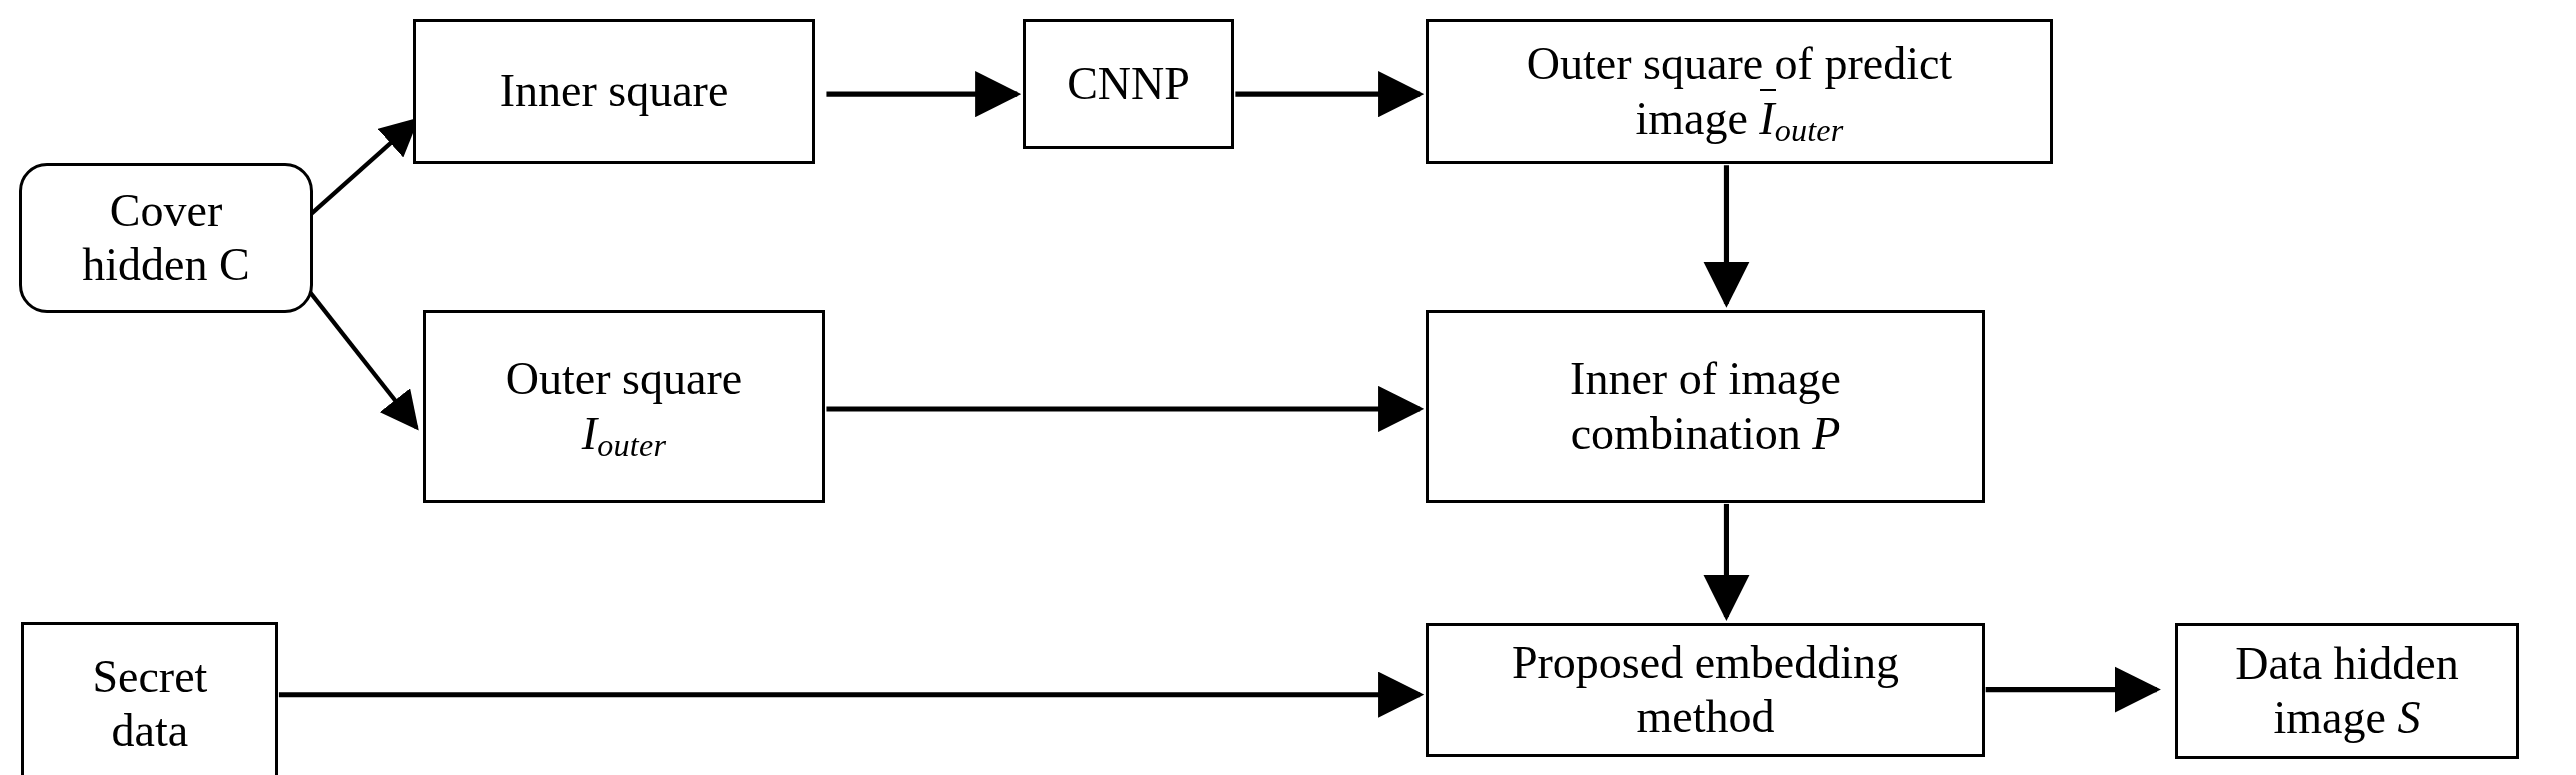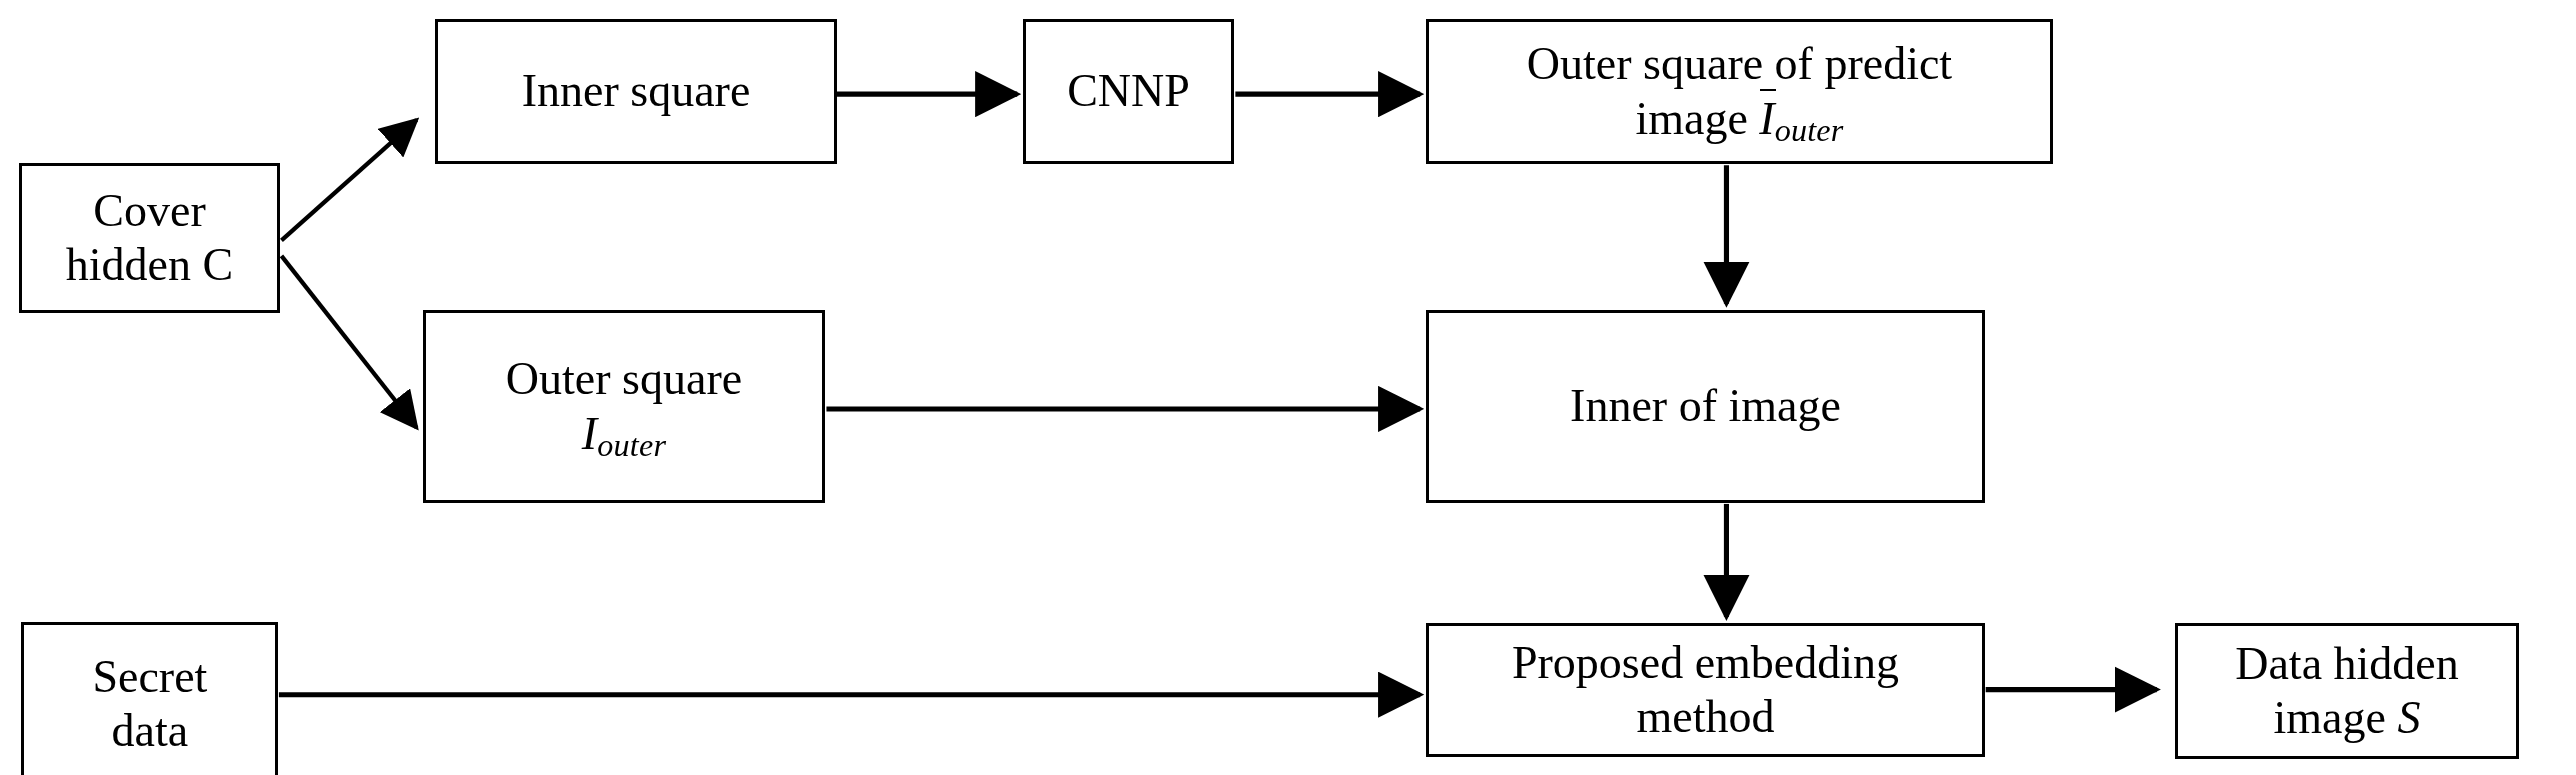--- a/index.html
+++ b/index.html
@@ -94,34 +94,34 @@
 
     <line x1="966" y1="478" x2="1660" y2="478" stroke="#000000" stroke-width="6" marker-end="url(#ah)"></line>
 
     <line x1="2018" y1="589" x2="2018" y2="721" stroke="#000000" stroke-width="6" marker-end="url(#ah)"></line>
 
     <line x1="326" y1="812" x2="1660" y2="812" stroke="#000000" stroke-width="6" marker-end="url(#ah)"></line>
 
     <line x1="2321" y1="806" x2="2521" y2="806" stroke="#000000" stroke-width="6" marker-end="url(#ah)"></line>
   </svg>
 
-  <div class="node" style="left:19px; top:163px; width:261px; height:150px;">
+  <div class="node" style="left:19px; top:163px; width:294px; height:150px;border-radius:28px;">
     <span class="txt">
       <span class="ln">Cover</span>
       <span class="ln">hidden C</span>
     </span>
   </div>
 
-  <div class="node" style="left:435px; top:19px; width:402px; height:145px;align-items:center;">
+  <div class="node" style="left:413px; top:19px; width:402px; height:145px;align-items:center;">
     <span class="txt">
       <span class="ln">Inner square</span>
     </span>
   </div>
 
-  <div class="node" style="left:1023px; top:19px; width:211px; height:145px;">
+  <div class="node" style="left:1023px; top:19px; width:211px; height:130px;">
     <span class="txt">
       <span class="ln">CNNP</span>
     </span>
   </div>
 
   <div class="node" style="left:1426px; top:19px; width:627px; height:145px;">
     <span class="txt">
       <span class="ln">Outer square of predict</span>
       <span class="ln"><span>image </span><span class="ovl">I</span><span class="sub">outer</span></span>
     </span>
@@ -130,20 +130,21 @@
   <div class="node" style="left:423px; top:310px; width:402px; height:193px;">
     <span class="txt">
       <span class="ln">Outer square</span>
       <span class="ln"><var class="sym">I</var><span class="sub">outer</span></span>
     </span>
   </div>
 
   <div class="node" style="left:1426px; top:310px; width:559px; height:193px;">
     <span class="txt">
       <span class="ln">Inner of image</span>
+      <span class="ln"><span>combination </span><var class="sym">P</var></span>
     </span>
   </div>
 
   <div class="node" style="left:21.4px; top:622px; width:257px; height:164px;">
     <span class="txt">
       <span class="ln">Secret</span>
       <span class="ln">data</span>
     </span>
   </div>
 

